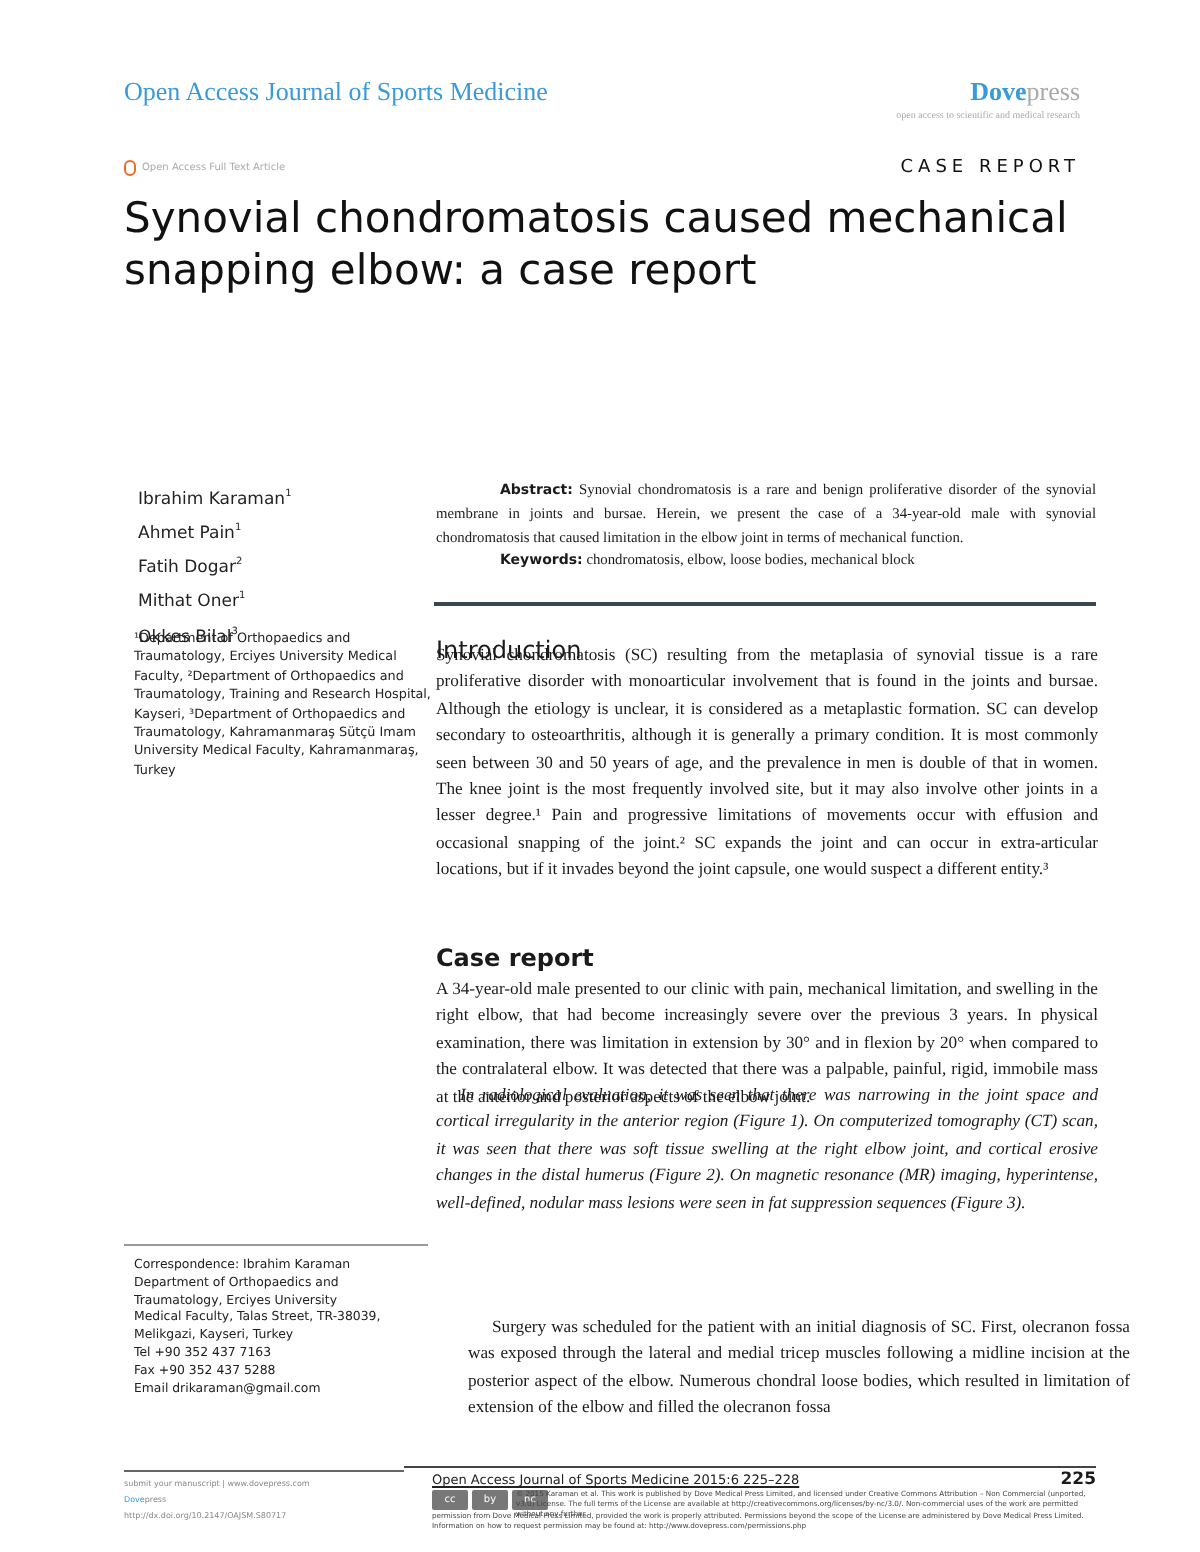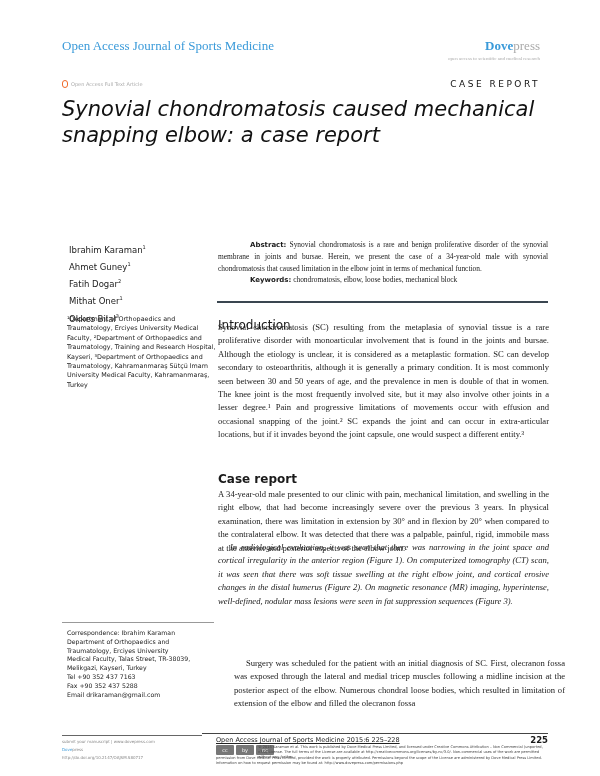--- a/index.html
+++ b/index.html
@@ -10,21 +10,21 @@
 
   .journal { left:62px; top:38px; font-size:13px; color:#3a9ad9; }
   .dove { right:60px; top:38px; font-size:13px; }
   .dove .d1 { color:#3a9ad9; font-weight:bold; }
   .dove .d2 { color:#aaa; }
   .tagline { right:60px; top:56px; font-size:5px; color:#aaa; }
   .oa { left:62px; top:80px; font-size:5px; color:#aaa; display:flex; align-items:center; gap:3px; }
   .oa-icon { width:6px; height:8px; border:1.5px solid #f06a2a; border-radius:3px; box-sizing:border-box; }
   .case-label { right:60px; top:79px; font-size:9px; letter-spacing:2.5px; color:#111; }
 
-  .title { left:62px; top:96px; width:480px; font-size:21px; line-height:26px; color:#111;font-style:italic; }
+  .title { left:62px; top:96px; width:480px; font-size:21px; line-height:26px; color:#111; }
 
   .authors { left:69px; top:240px; font-size:8.5px; line-height:14.3px; color:#222; }
   .authors sup { font-size:5px; }
   .affil { left:67px; top:315px; width:150px; font-size:6.4px; line-height:9.4px; color:#222; }
   .corr-rule { left:62px; top:622px; width:152px; height:1px; background:#999; }
   .corr { left:67px; top:629px; width:150px; font-size:6.2px; line-height:8.8px; color:#222; }
 
   .abstract { left:218px; top:239px; width:330px; font-size:7.4px; line-height:11.3px; text-align:justify; }
   .abstract b { font-family:"DejaVu Sans", sans-serif; font-size:7px;margin-left:32px; }
   .rule-dark { left:217px; top:301px; width:331px; height:2px; background:#3a4650; }
@@ -57,21 +57,21 @@
 <div class="abs sans oa">
   <span class="oa-icon"></span>
   <span>Open Access Full Text Article</span>
 </div>
 <div class="abs sans case-label">CASE REPORT</div>
 
 <div class="abs sans title">Synovial chondromatosis caused mechanical snapping elbow: a case report</div>
 
 <div class="abs sans authors">
   <div><span>Ibrahim Karaman</span><sup>1</sup></div>
-  <div><span>Ahmet Guney</span><sup>1</sup></div>
+  <div><span>Ahmet Pain</span><sup>1</sup></div>
   <div><span>Fatih Dogar</span><sup>2</sup></div>
   <div><span>Mithat Oner</span><sup>1</sup></div>
   <div><span>Okkes Bilal</span><sup>3</sup></div>
 </div>
 <div class="abs sans affil">¹Department of Orthopaedics and Traumatology, Erciyes University Medical Faculty, ²Department of Orthopaedics and Traumatology, Training and Research Hospital, Kayseri, ³Department of Orthopaedics and Traumatology, Kahramanmaraş Sütçü Imam University Medical Faculty, Kahramanmaraş, Turkey</div>
 
 <div class="abs corr-rule"></div>
 <div class="abs sans corr">
   <div>Correspondence: Ibrahim Karaman</div>
   <div>Department of Orthopaedics and</div>

